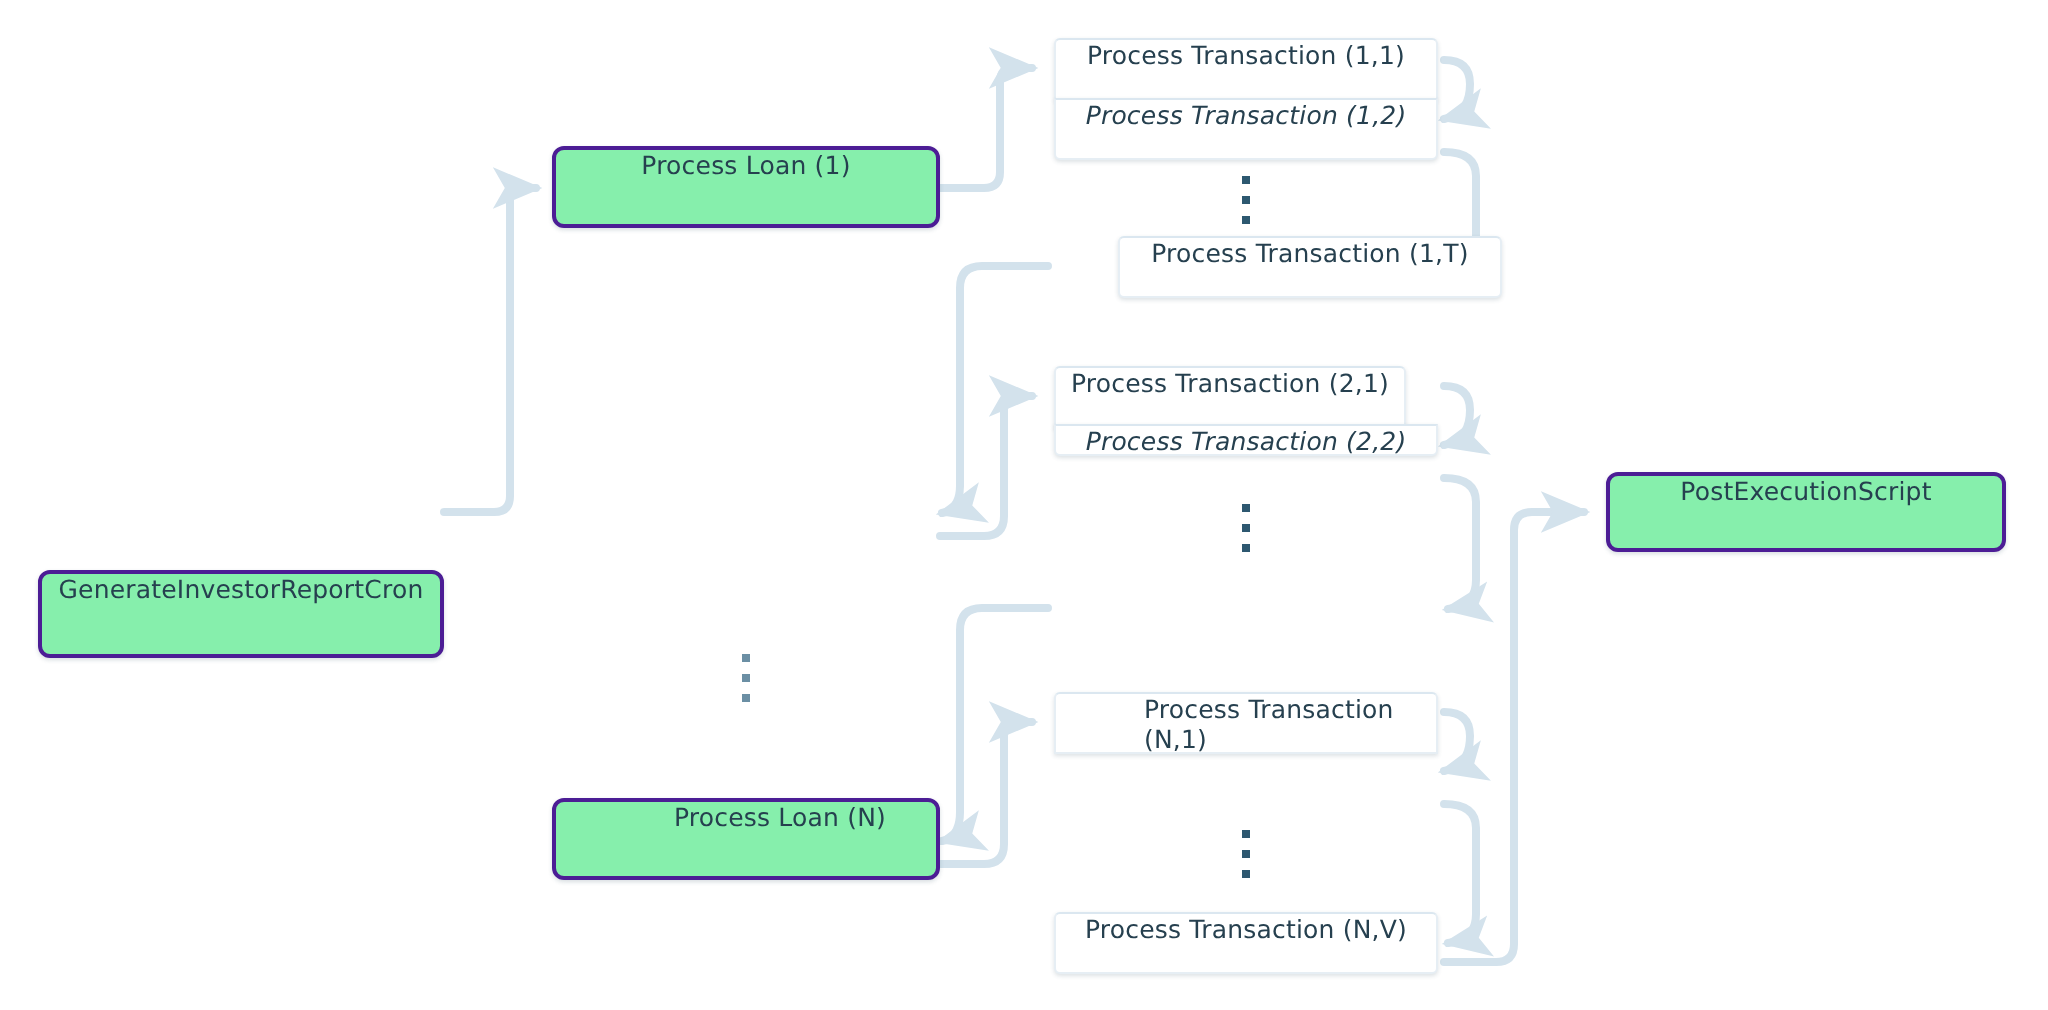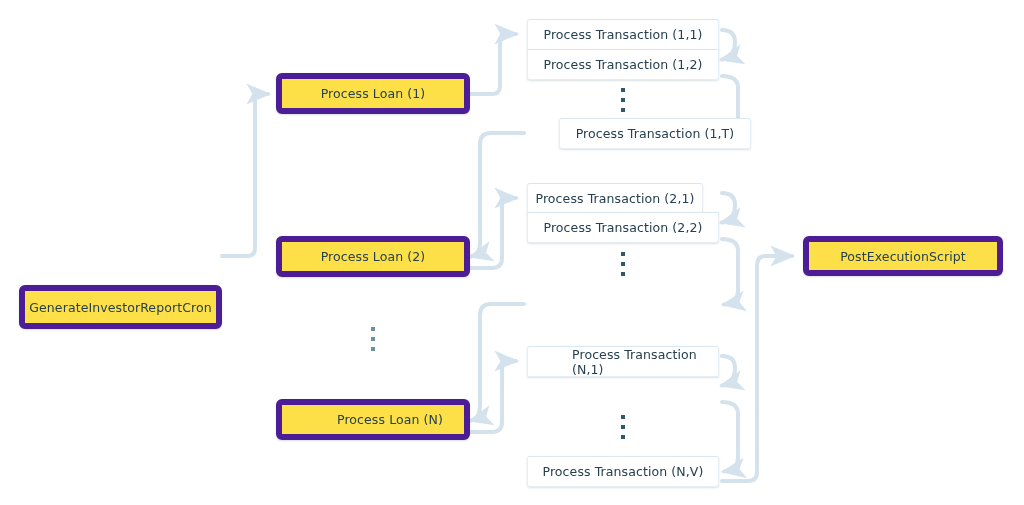--- a/index.html
+++ b/index.html
@@ -20,48 +20,48 @@
     left: 0;
     top: 0;
     width: 1024px;
     height: 505px;
     pointer-events: none;
   }
   .node {
     position: absolute;
     box-sizing: border-box;
     display: flex;
-    align-items: center;
     justify-content: center;
     font-size: 12.5px;
     letter-spacing: 0.1px;
     color: #26404f;
     z-index: 3;
   }
   
   .node-main {
-    background: #fde047;
-    border: 6px solid #4c1d95;
+    background: #86efac;
+    border: 2px solid #4c1d95;
     border-radius: 6px;
     box-shadow: 0 1px 2px rgba(40,70,90,0.18);
   }
   
   .node-txn {
     background: #ffffff;
     border: 1px solid #e6eef4;
     border-top-color: #dbe7f0;
     box-shadow: 0 1px 2px rgba(40,70,90,0.16);
   }
   .node-txn.first {
     border-top-left-radius: 3px;
     border-top-right-radius: 3px;
   }
   .node-txn.last {
     border-bottom-left-radius: 3px;
     border-bottom-right-radius: 3px;
+    font-style: italic;
   }
   .node-txn.solo {
     border-radius: 3px;
   }
   .vdots {
     position: absolute;
     display: flex;
     flex-direction: column;
     align-items: center;
     justify-content: space-between;
@@ -120,23 +120,20 @@
   </svg>
 
   <div class="node node-main" style="left:19px; top:237px; width:203px; height:44px;margin-top:48px;">
     <span>GenerateInvestorReportCron</span>
   </div>
 
   <div class="node node-main" style="left:276px; top:73px; width:194px; height:41px;">
     <span>Process Loan (1)</span>
   </div>
 
-  <div class="node node-main" style="left:276px; top:236px; width:194px; height:41px;">
-    <span>Process Loan (2)</span>
-  </div>
 
   <div class="vdots pale" style="left:371px; top:327px; width:4px; height:24px;">
     <i></i>
       <i></i>
       <i></i>
   </div>
 
   <div class="node node-main" style="left:276px; top:399px; width:194px; height:41px;padding-left:34px;">
     <span>Process Loan (N)</span>
   </div>
@@ -152,21 +149,21 @@
       <i></i>
       <i></i>
   </div>
   <div class="node node-txn solo" style="left:527px; top:118px; width:192px; height:31px;margin-left:32px;">
     <span>Process Transaction (1,T)</span>
   </div>
 
   <div class="node node-txn first" style="left:527px; top:183px; width:176px; height:31px;">
     <span>Process Transaction (2,1)</span>
   </div>
-  <div class="node node-txn last" style="left:527px; top:212px; width:192px; height:31px;">
+  <div class="node node-txn last" style="left:527px; top:212px; width:192px; height:16px;">
     <span>Process Transaction (2,2)</span>
   </div>
   <div class="vdots" style="left:621px; top:252px; width:4px; height:24px;">
     <i></i>
       <i></i>
       <i></i>
   </div>
 
   <div class="node node-txn first" style="left:527px; top:346px; width:192px; height:31px;padding-left:44px;">
     <span>Process Transaction (N,1)</span>

